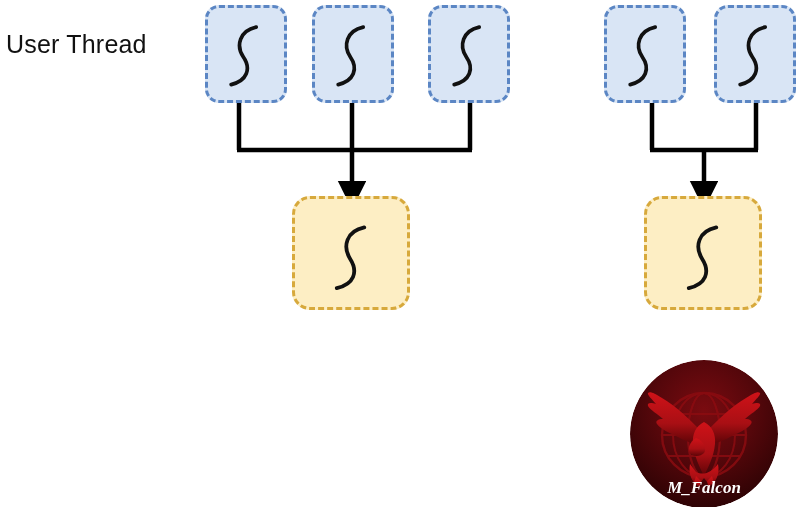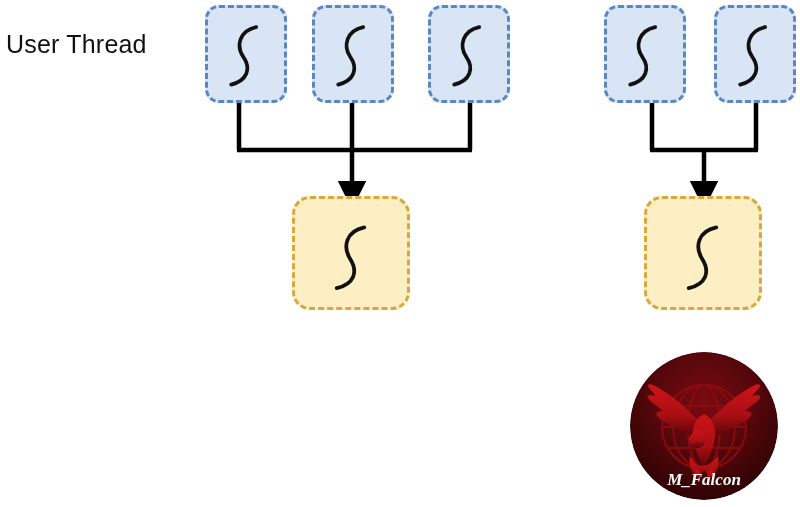--- a/index.html
+++ b/index.html
@@ -68,21 +68,21 @@
     left: 0; top: 0;
     width: 800px;
     height: 507px;
     pointer-events: none;
   }
 
   
   #logo {
     position: absolute;
     left: 630px;
-    top: 352px;
+    top: 360px;
     width: 148px;
     height: 148px;
     border-radius: 50%;
     overflow: hidden;
   }
   #logo svg { display: block; width: 148px; height: 148px; }
 </style>
 </head>
 <body style="background: rgb(255, 255, 255);">
 

